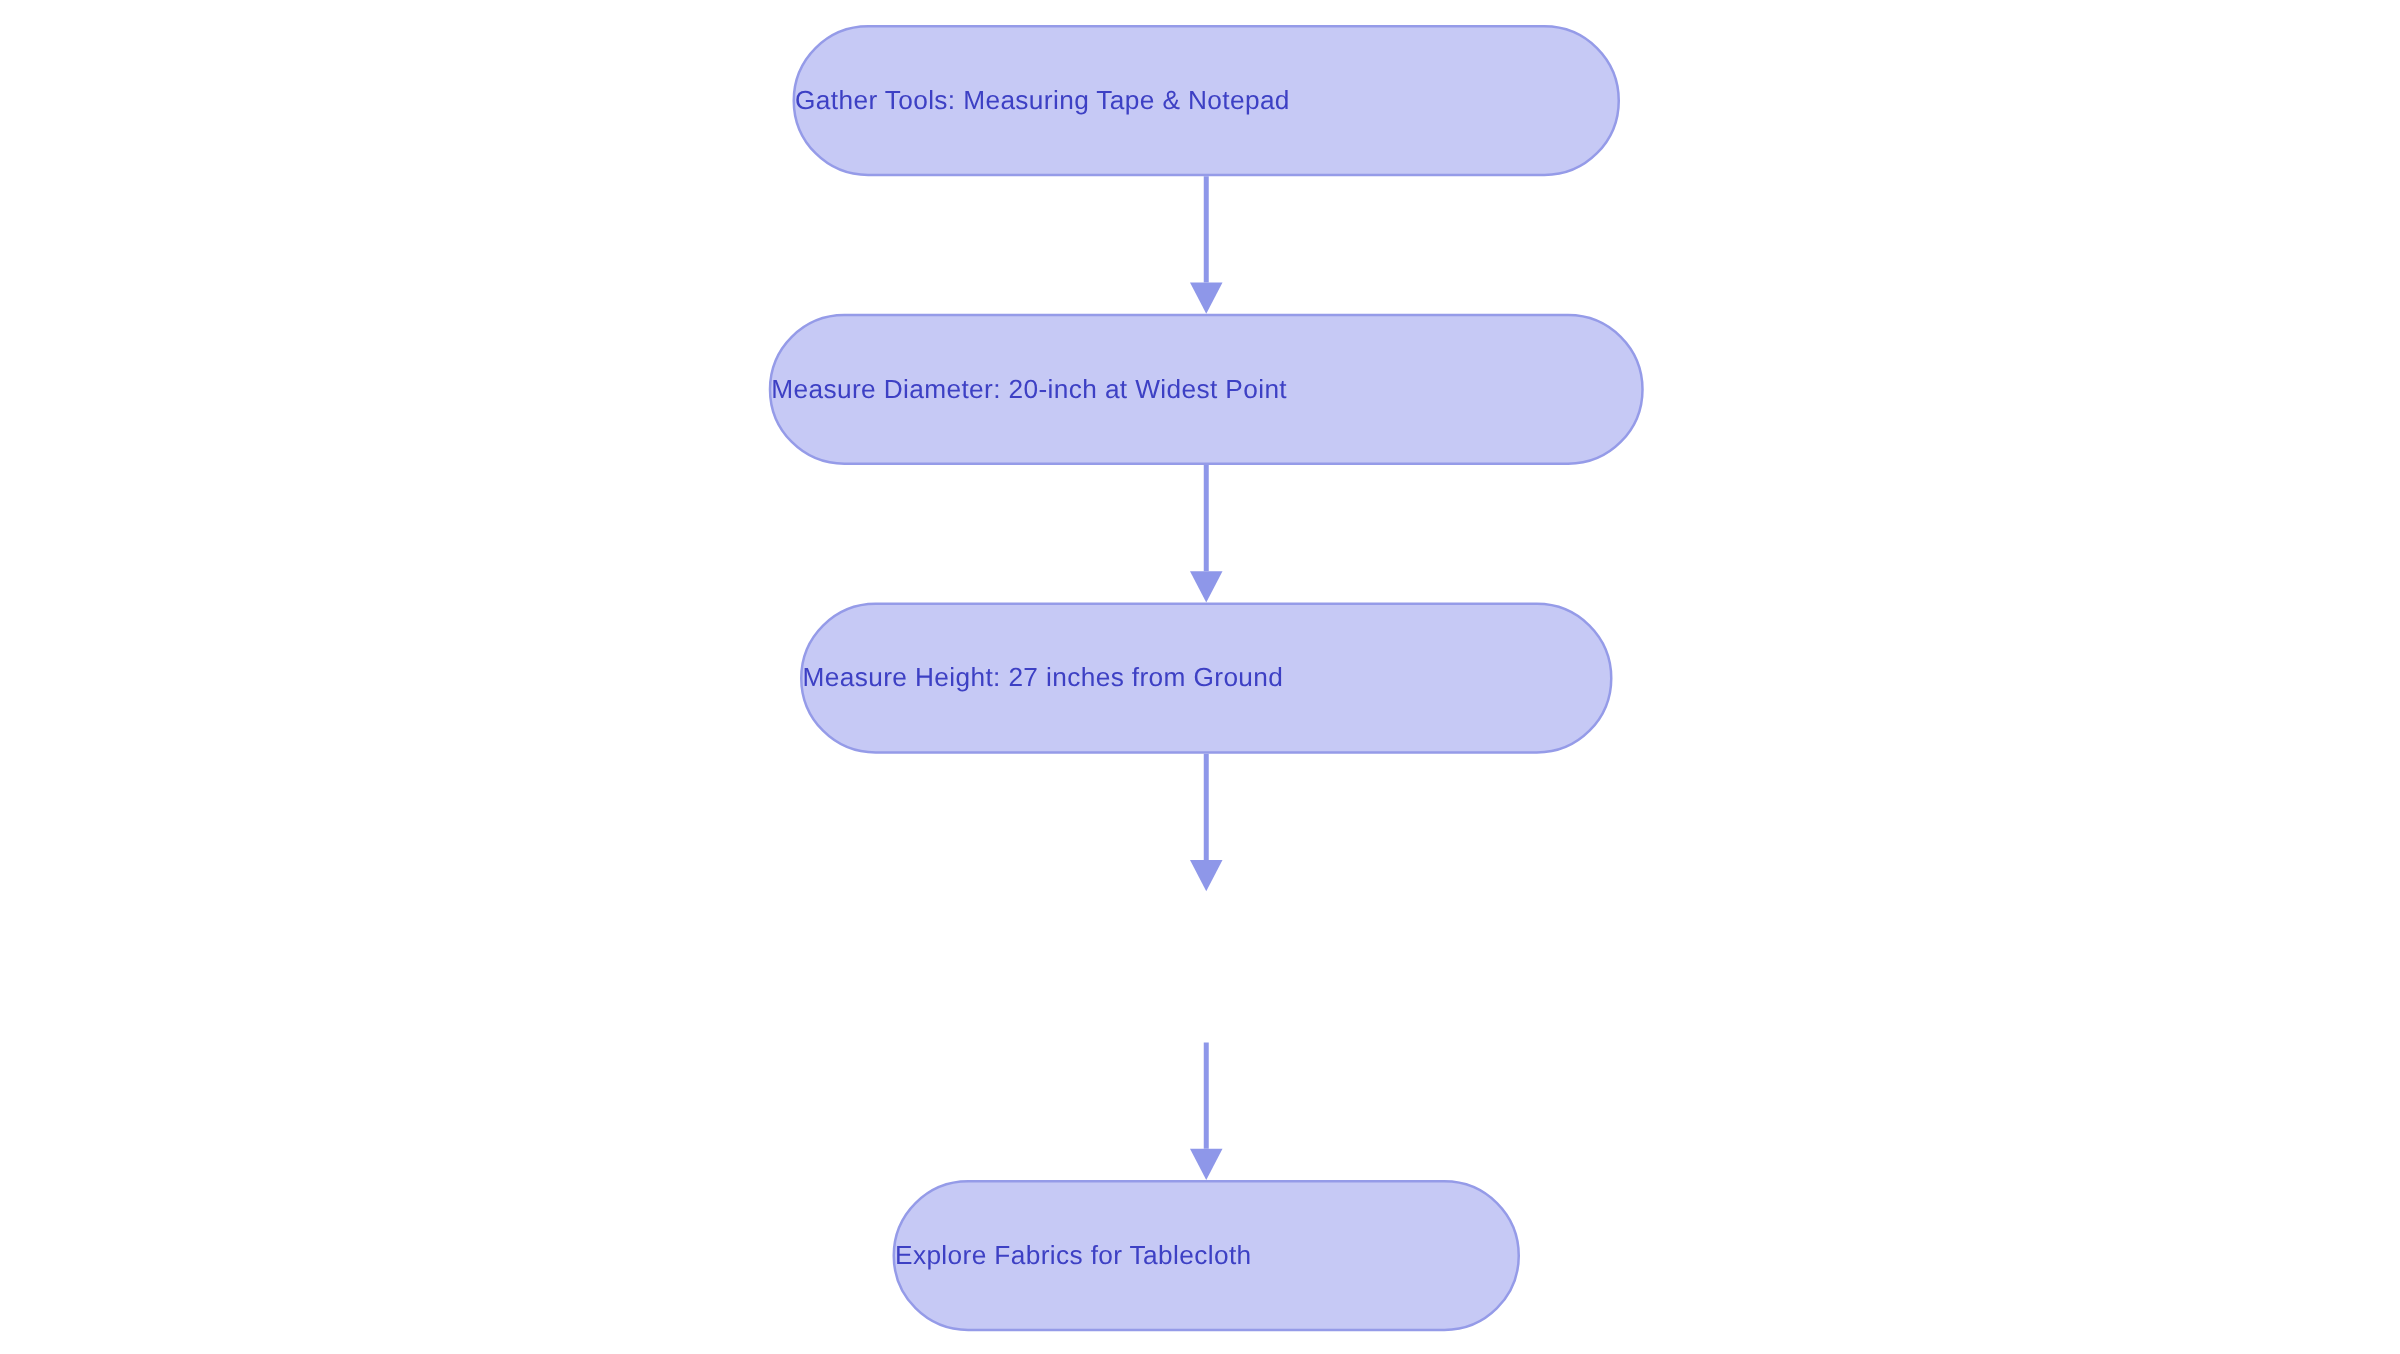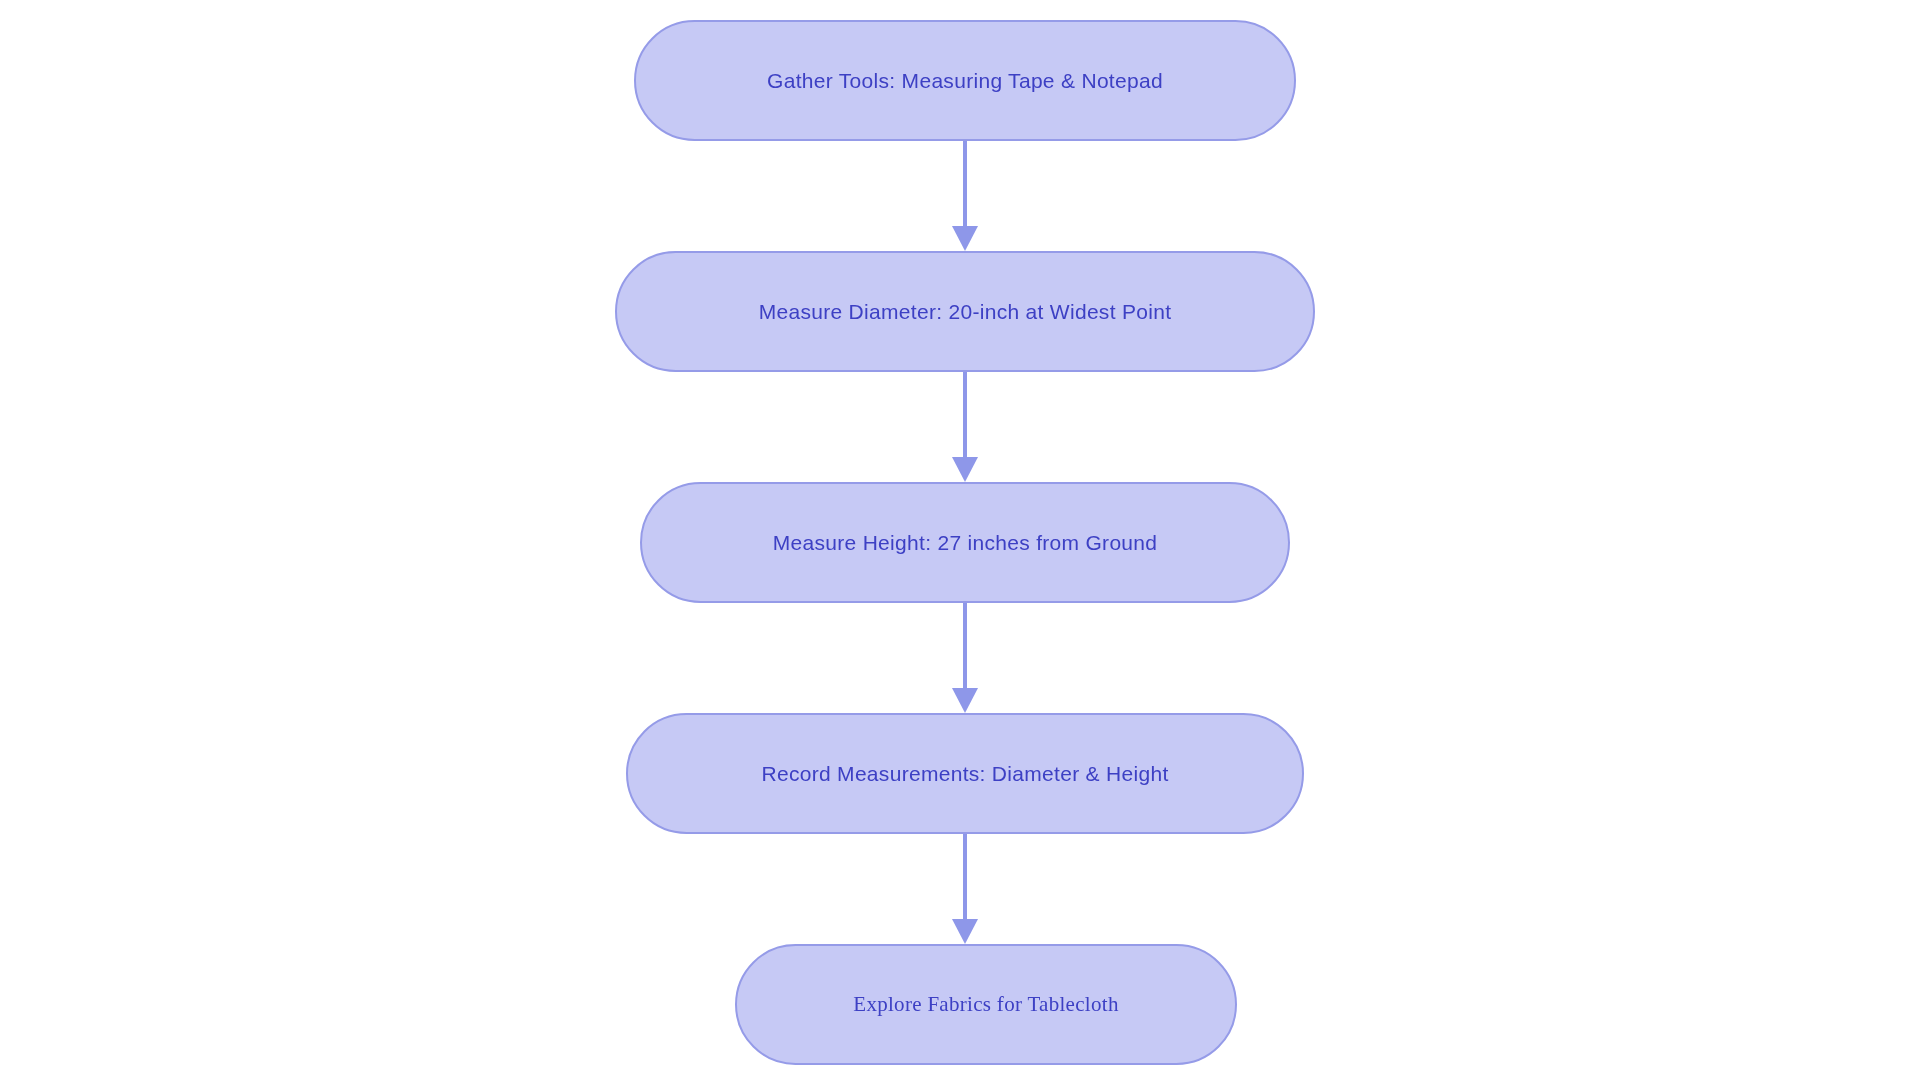--- a/index.html
+++ b/index.html
@@ -17,31 +17,31 @@
   }
   .node {
     position: absolute;
     height: 121px;
     box-sizing: border-box;
     border-radius: 60.5px;
     background: #c6c9f5;
     border: 2px solid #959be8;
     display: flex;
     align-items: center;
-    justify-content: center;
+    justify-content: flex-start;
     text-align: center;
     font-size: 21px;
     letter-spacing: 0.3px;
     color: #3d40c4;
   }
   .n1 { left: 634px; top: 20px;  width: 662px; }
   .n2 { left: 615px; top: 251px; width: 700px; }
   .n3 { left: 640px; top: 482px; width: 650px; }
   .n4 { left: 626px; top: 713px; width: 678px; }
-  .n5 { left: 735px; top: 944px; width: 502px; font-family: Liberation Serif, serif; }
+  .n5 { left: 714px; top: 944px; width: 502px; }
 
   .edge { position: absolute; }
   .edge-line {
     position: absolute;
     left: 963px;
     width: 4px;
     background: #8e97e9;
   }
   .edge-head {
     position: absolute;
@@ -82,23 +82,20 @@
 
   <div class="node n3">
     <span>Measure Height: 27 inches from Ground</span>
   </div>
 
   <div class="edge">
     <div class="edge-line l3"></div>
     <div class="edge-head h3"></div>
   </div>
 
-  <div class="node n4">
-    <span>Record Measurements: Diameter &amp; Height</span>
-  </div>
 
   <div class="edge">
     <div class="edge-line l4"></div>
     <div class="edge-head h4"></div>
   </div>
 
   <div class="node n5">
     <span>Explore Fabrics for Tablecloth</span>
   </div>
 

